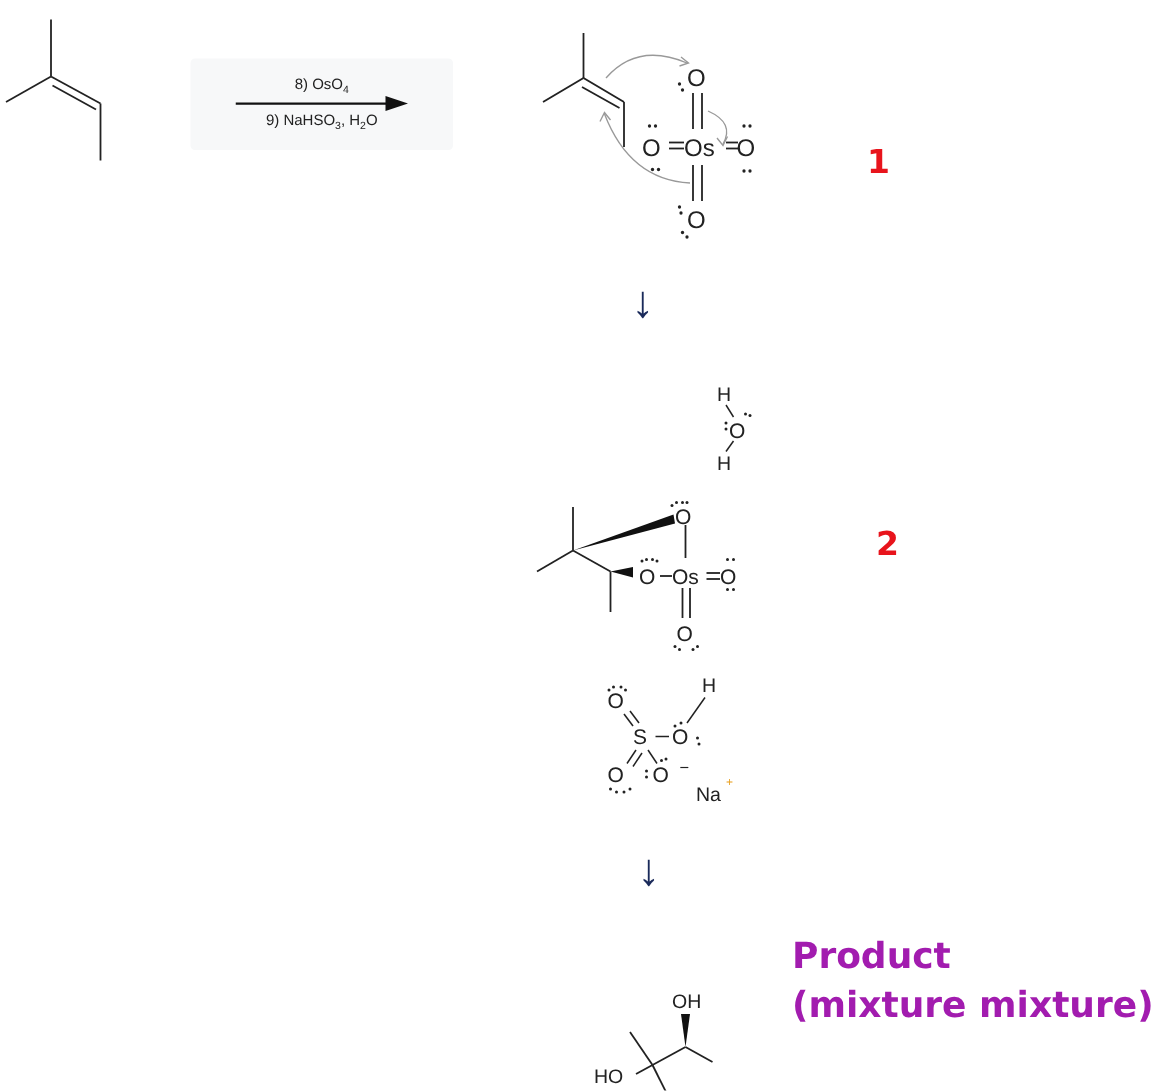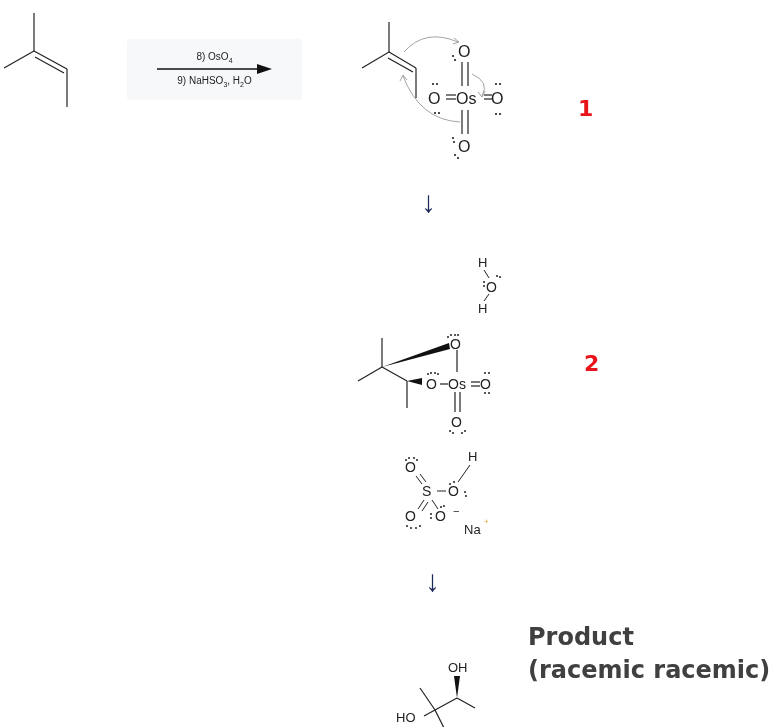--- a/index.html
+++ b/index.html
@@ -6,21 +6,21 @@
   body { width: 775px; height: 727px; position: relative; overflow: hidden;
          font-family: "Liberation Sans", sans-serif; }
   .abs { position: absolute; }
   svg text { font-family: "Liberation Sans", sans-serif; fill: #222; }
   .reagent-box { position: absolute; left: 127px; top: 39px; width: 175px; height: 61px;
                  background: #f7f8f9; border-radius: 3px; }
   .reagent-line { position: absolute; left: 0; width: 100%; text-align: center;
                   font-size: 10px; color: #222; }
   .step-label { position: absolute; color: #e8141c; font-weight: bold; font-size: 22px;
                 font-family: "DejaVu Sans", sans-serif; }
-  .product-label { position: absolute; left: 528px; top: 621px; color: #404040;
+  .product-label { position: absolute; left: 528px; top: 621px; color: #a21caf;
                    font-weight: bold; font-size: 24px; line-height: 33px;
                    font-family: "DejaVu Sans", sans-serif; }
   .down-arrow { position: absolute; font-size: 30px; color: #1a2a5a; line-height: 30px; }
 </style>
 </head>
 <body>
 
 <svg class="abs" style="left:0;top:0" width="80" height="115">
   <g stroke="#222" stroke-width="1.2" fill="none">
     <line x1="34" y1="13" x2="34" y2="51"></line>
@@ -201,14 +201,14 @@
     <line x1="45" y1="70" x2="67" y2="58"></line>
     <line x1="67" y1="58" x2="85" y2="68"></line>
   </g>
   <polygon points="67,58 64,36 70,36" fill="#111"></polygon>
   <text x="58" y="32" font-size="13">OH</text>
   <text x="6" y="82" font-size="13">HO</text>
 </svg>
 
 <div class="product-label">
   <div>Product</div>
-  <div>(racemic racemic)</div>
+  <div>(mixture mixture)</div>
 </div>
 
 </body></html>

